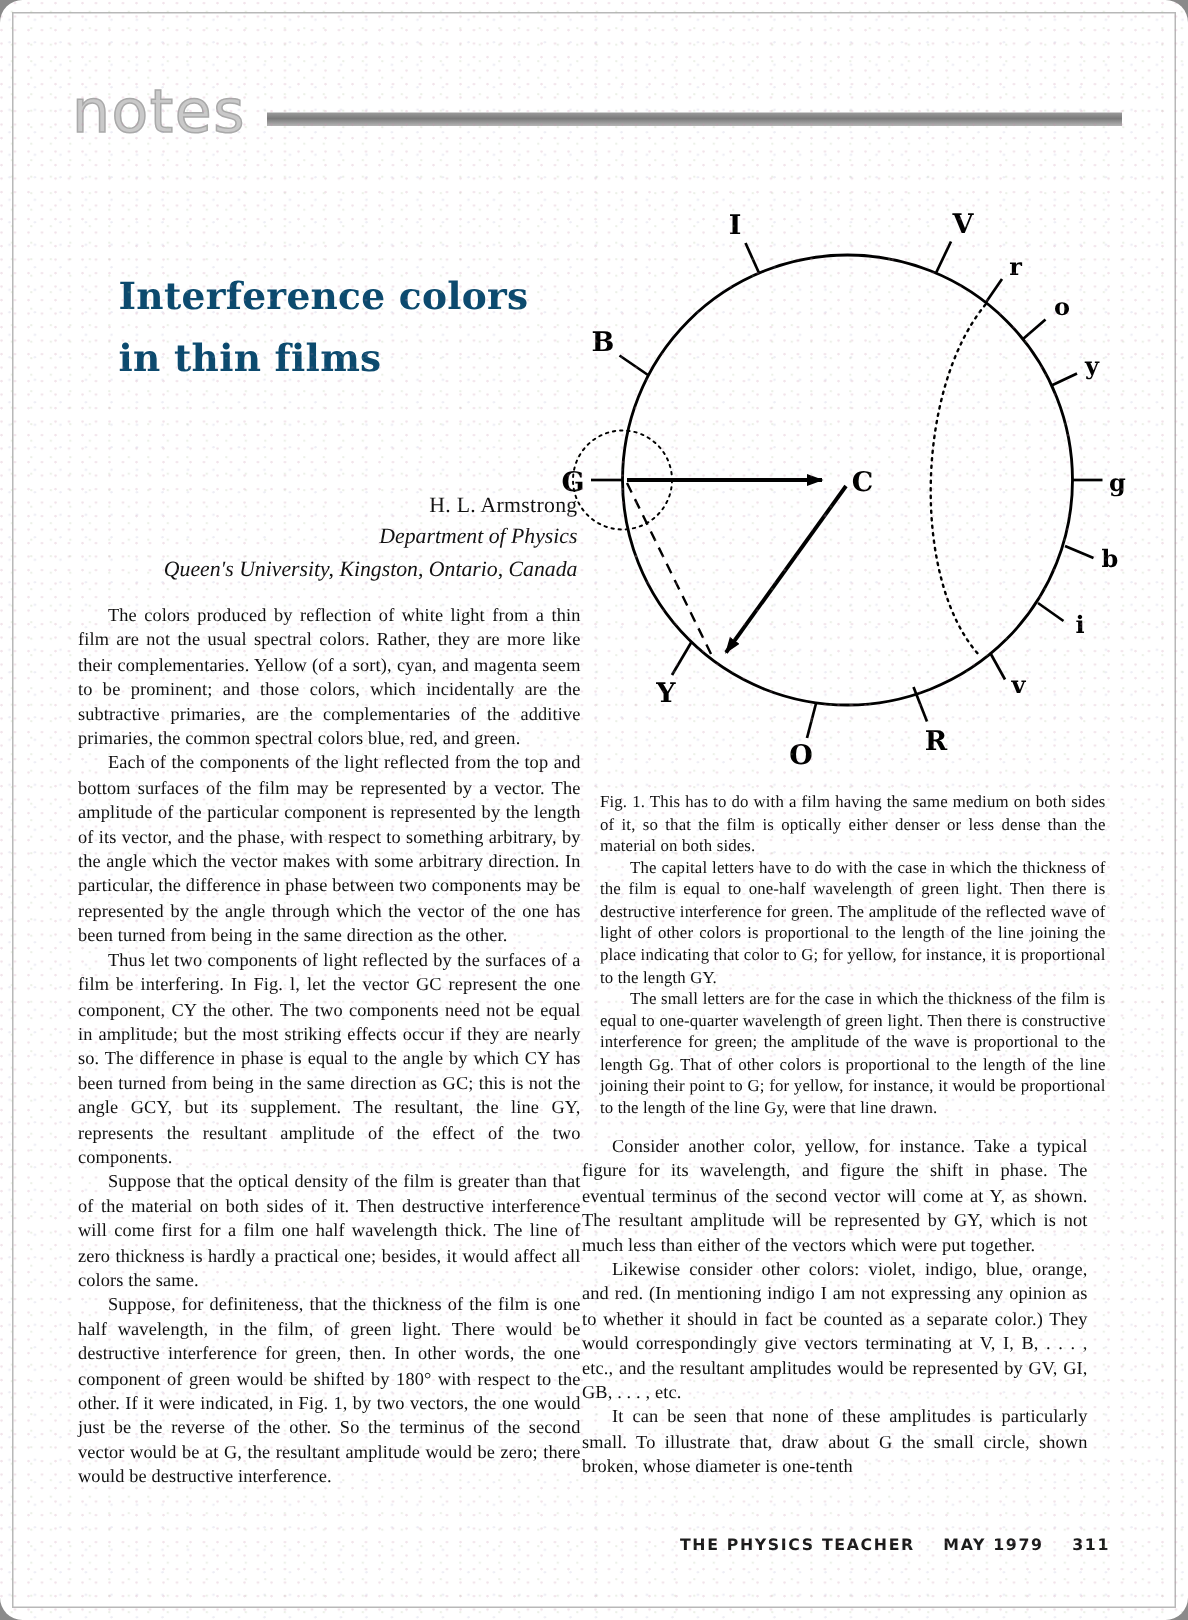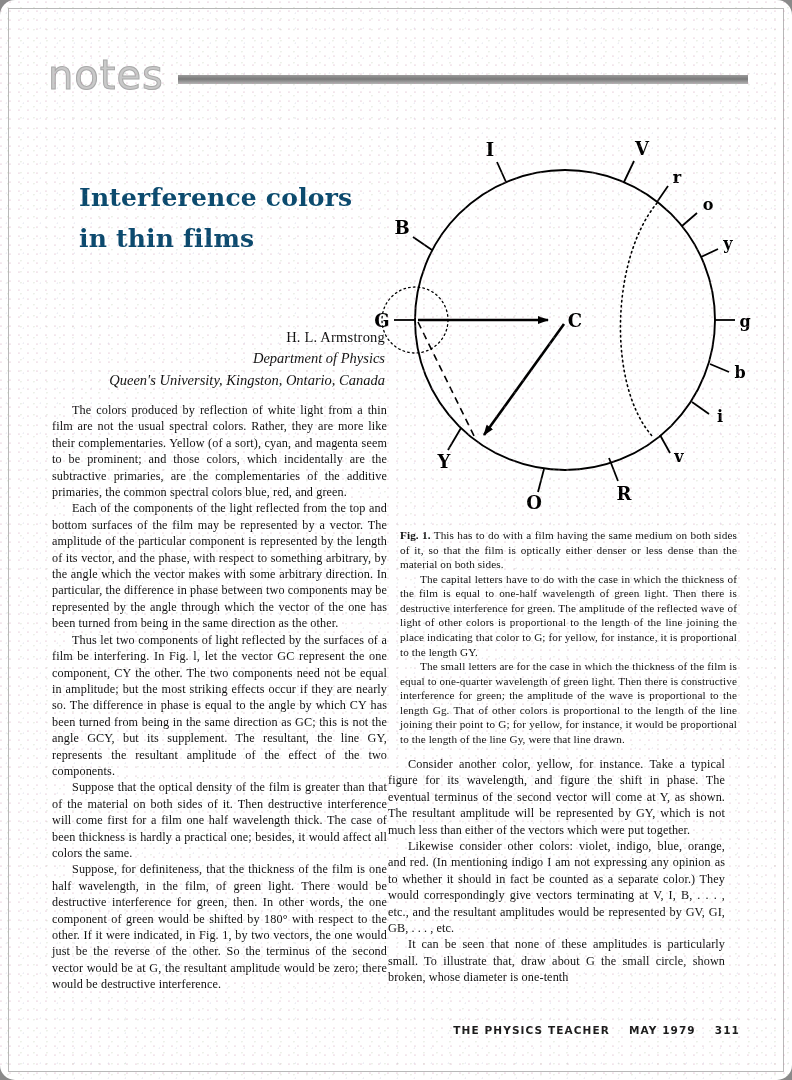--- a/index.html
+++ b/index.html
@@ -129,21 +129,21 @@
     width: 337px;
     font-size: 11.2px;
     line-height: 1.3;
   }
   .col-right-body {
     left: 388px;
     top: 756px;
     width: 337px;
   }
   .caption-lead {
-    font-weight: bold;
+    font-weight: normal;
     margin-top: 37px;
   }
 
   
   .figure {
     position: absolute;
     left: 372px;
     top: 110px;
     width: 400px;
     height: 400px;
@@ -185,21 +185,21 @@
   <div class="byline">
     <div class="author">H. L. Armstrong</div>
     <div class="dept">Department of Physics</div>
     <div class="affil">Queen's University, Kingston, Ontario, Canada</div>
   </div>
 
   <div class="col col-left">
     <p>The colors produced by reflection of white light from a thin film are not the usual spectral colors. Rather, they are more like their complementaries. Yellow (of a sort), cyan, and magenta seem to be prominent; and those colors, which incidentally are the subtractive primaries, are the complementaries of the additive primaries, the common spectral colors blue, red, and green.</p>
     <p>Each of the components of the light reflected from the top and bottom surfaces of the film may be represented by a vector. The amplitude of the particular component is represented by the length of its vector, and the phase, with respect to something arbitrary, by the angle which the vector makes with some arbitrary direction. In particular, the difference in phase between two components may be represented by the angle through which the vector of the one has been turned from being in the same direction as the other.</p>
     <p>Thus let two components of light reflected by the surfaces of a film be interfering. In Fig. l, let the vector GC represent the one component, CY the other. The two components need not be equal in amplitude; but the most striking effects occur if they are nearly so. The difference in phase is equal to the angle by which CY has been turned from being in the same direction as GC; this is not the angle GCY, but its supplement. The resultant, the line GY, represents the resultant amplitude of the effect of the two components.</p>
-    <p>Suppose that the optical density of the film is greater than that of the material on both sides of it. Then destructive interference will come first for a film one half wavelength thick. The case of been thickness is hardly a practical one; besides, it would affect all colors the same.</p>
+    <p>Suppose that the optical density of the film is greater than that of the material on both sides of it. Then destructive interference will come first for a film one half wavelength thick. The line of zero thickness is hardly a practical one; besides, it would affect all colors the same.</p>
     <p>Suppose, for definiteness, that the thickness of the film is one half wavelength, in the film, of green light. There would be destructive interference for green, then. In other words, the one component of green would be shifted by 180° with respect to the other. If it were indicated, in Fig. 1, by two vectors, the one would just be the reverse of the other. So the terminus of the second vector would be at G, the resultant amplitude would be zero; there would be destructive interference.</p>
   </div>
 
   <div class="figure">
     <svg width="400" height="400" viewBox="0 0 400 400">
       <defs>
         <marker id="arrowhead" markerWidth="11" markerHeight="8" refX="10" refY="4" orient="auto" markerUnits="userSpaceOnUse">
           <path d="M0,0 L11,4 L0,8 Z" fill="#000"></path>
         </marker>
       </defs>

